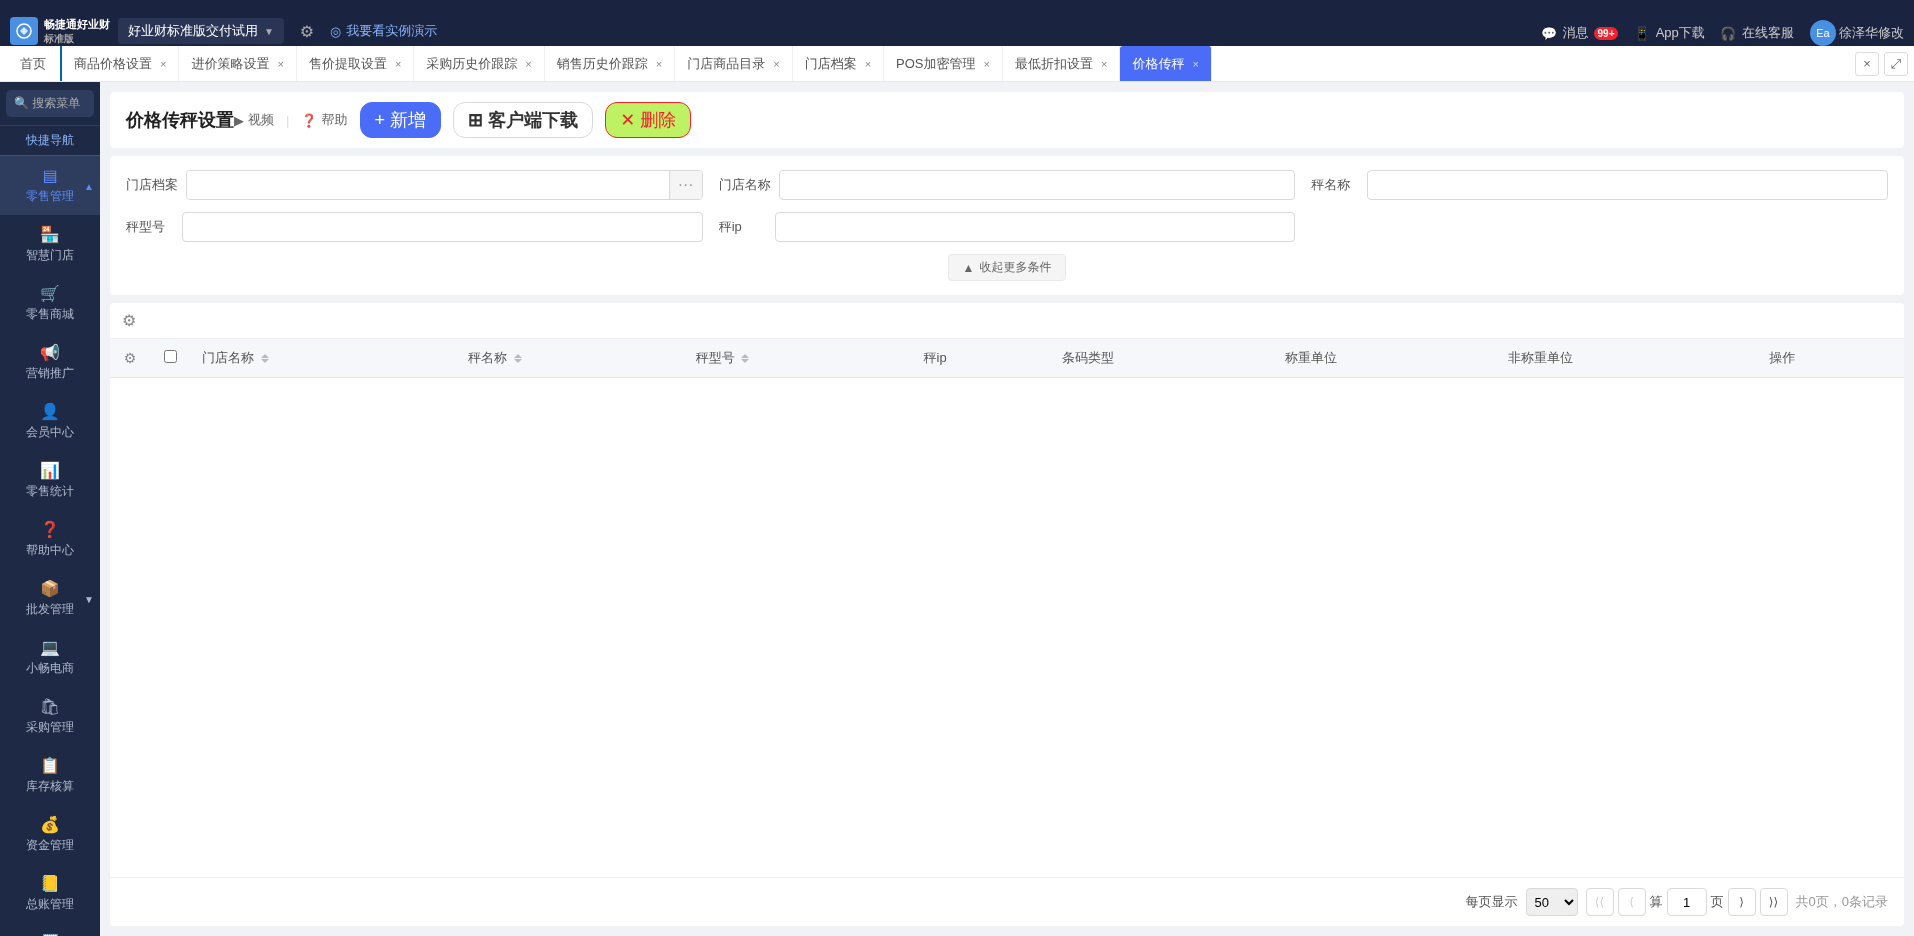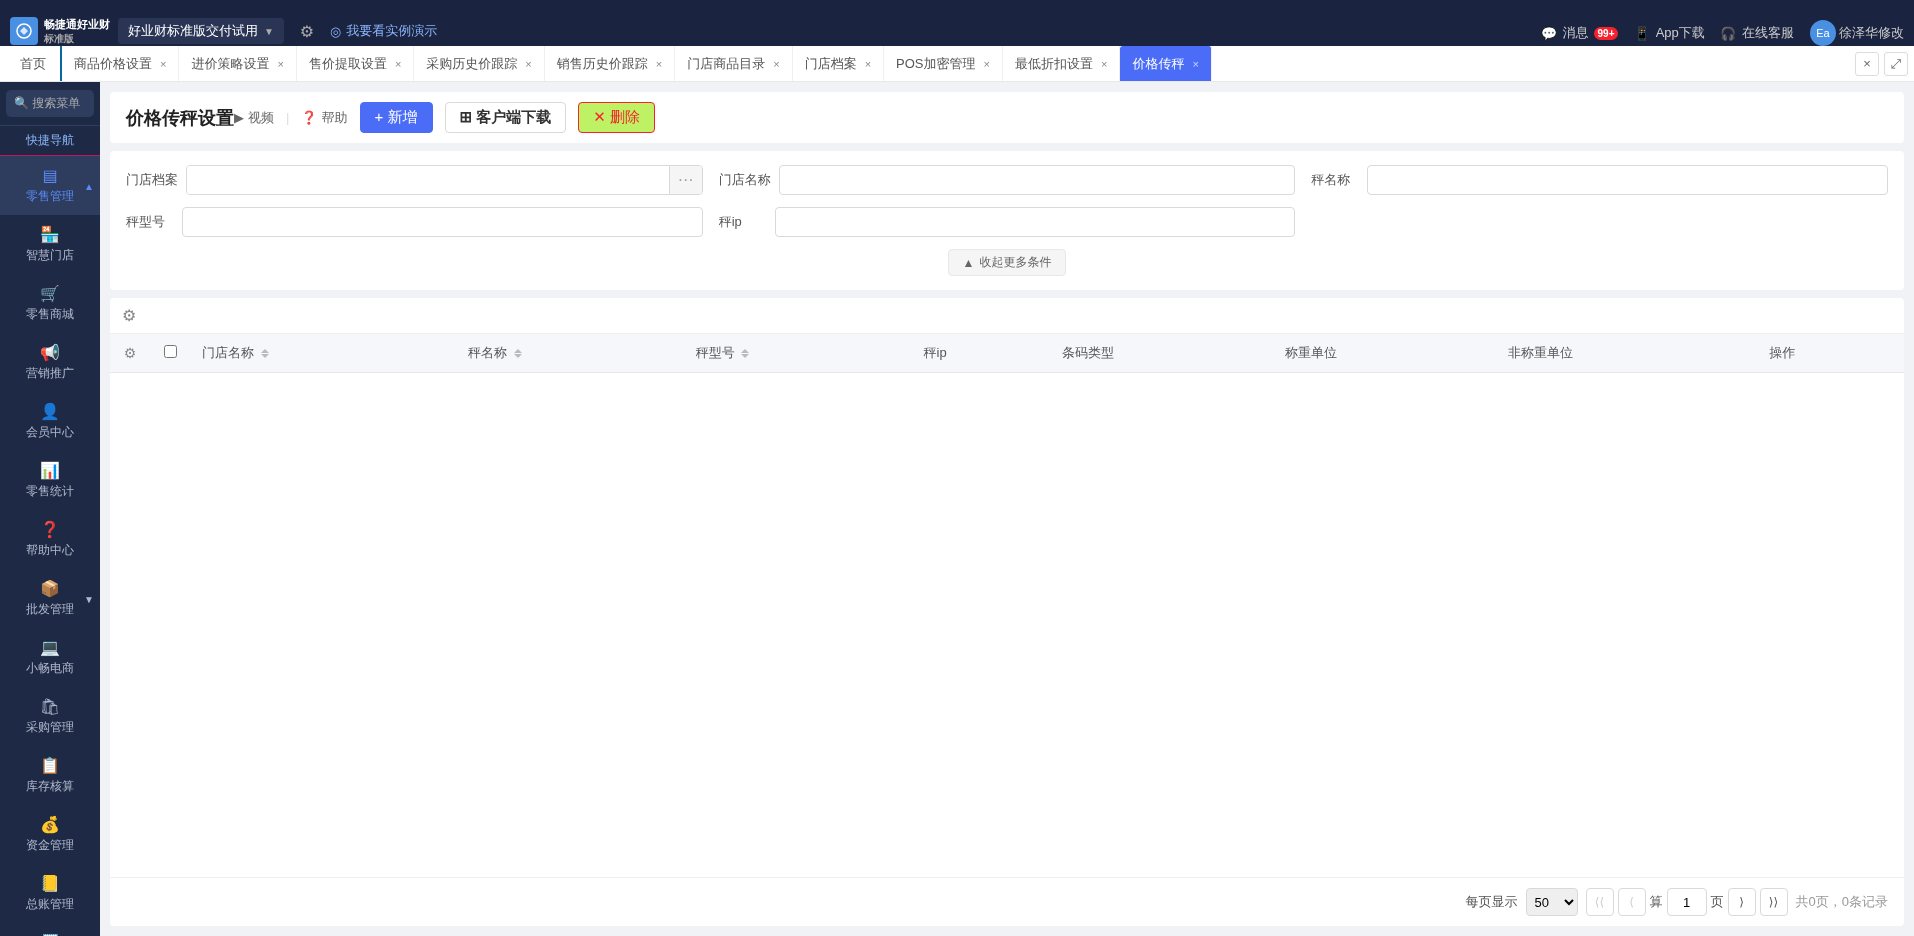--- a/index.html
+++ b/index.html
@@ -244,22 +244,22 @@
       align-items: center;
       gap: 12px;
     }
     .header-link {
       display: flex; align-items: center; gap: 4px;
       color: #666; font-size: 13px; cursor: pointer;
     }
     .separator { color: #ddd; }
     .btn {
       padding: 5px 14px;
-      border-radius: 4px;
-      font-size: 15px;
+      border-radius: 12px;
+      font-size: 18px;
       cursor: pointer;
       border: 1px solid transparent;
       display: flex; align-items: center; gap: 5px;
     }
     .btn-primary { background: #4a6cf7; color: #fff; border-color: #4a6cf7; }
     .btn-default { background: #fff; color: #333; border-color: #d9d9d9; font-weight: bold; }
     .btn-danger { background: #bef264; color: #f5222d; border-color: #f5222d; }
 
     
     .filter-area {

